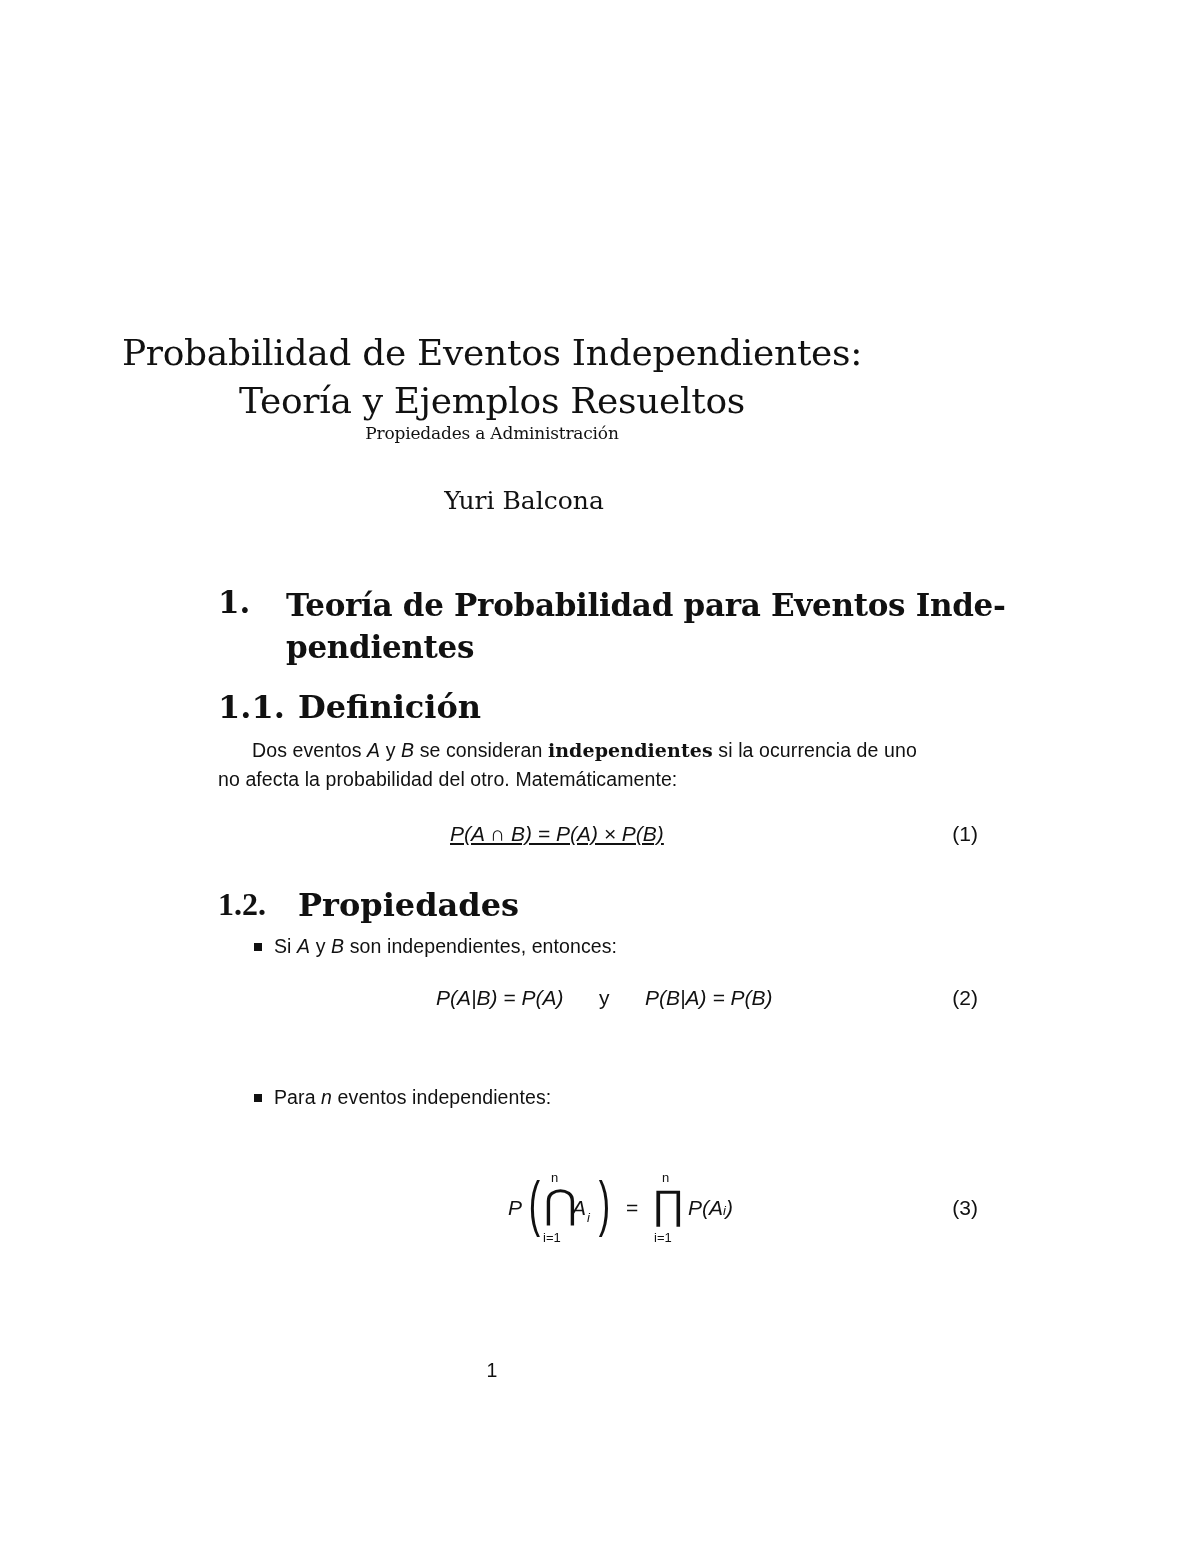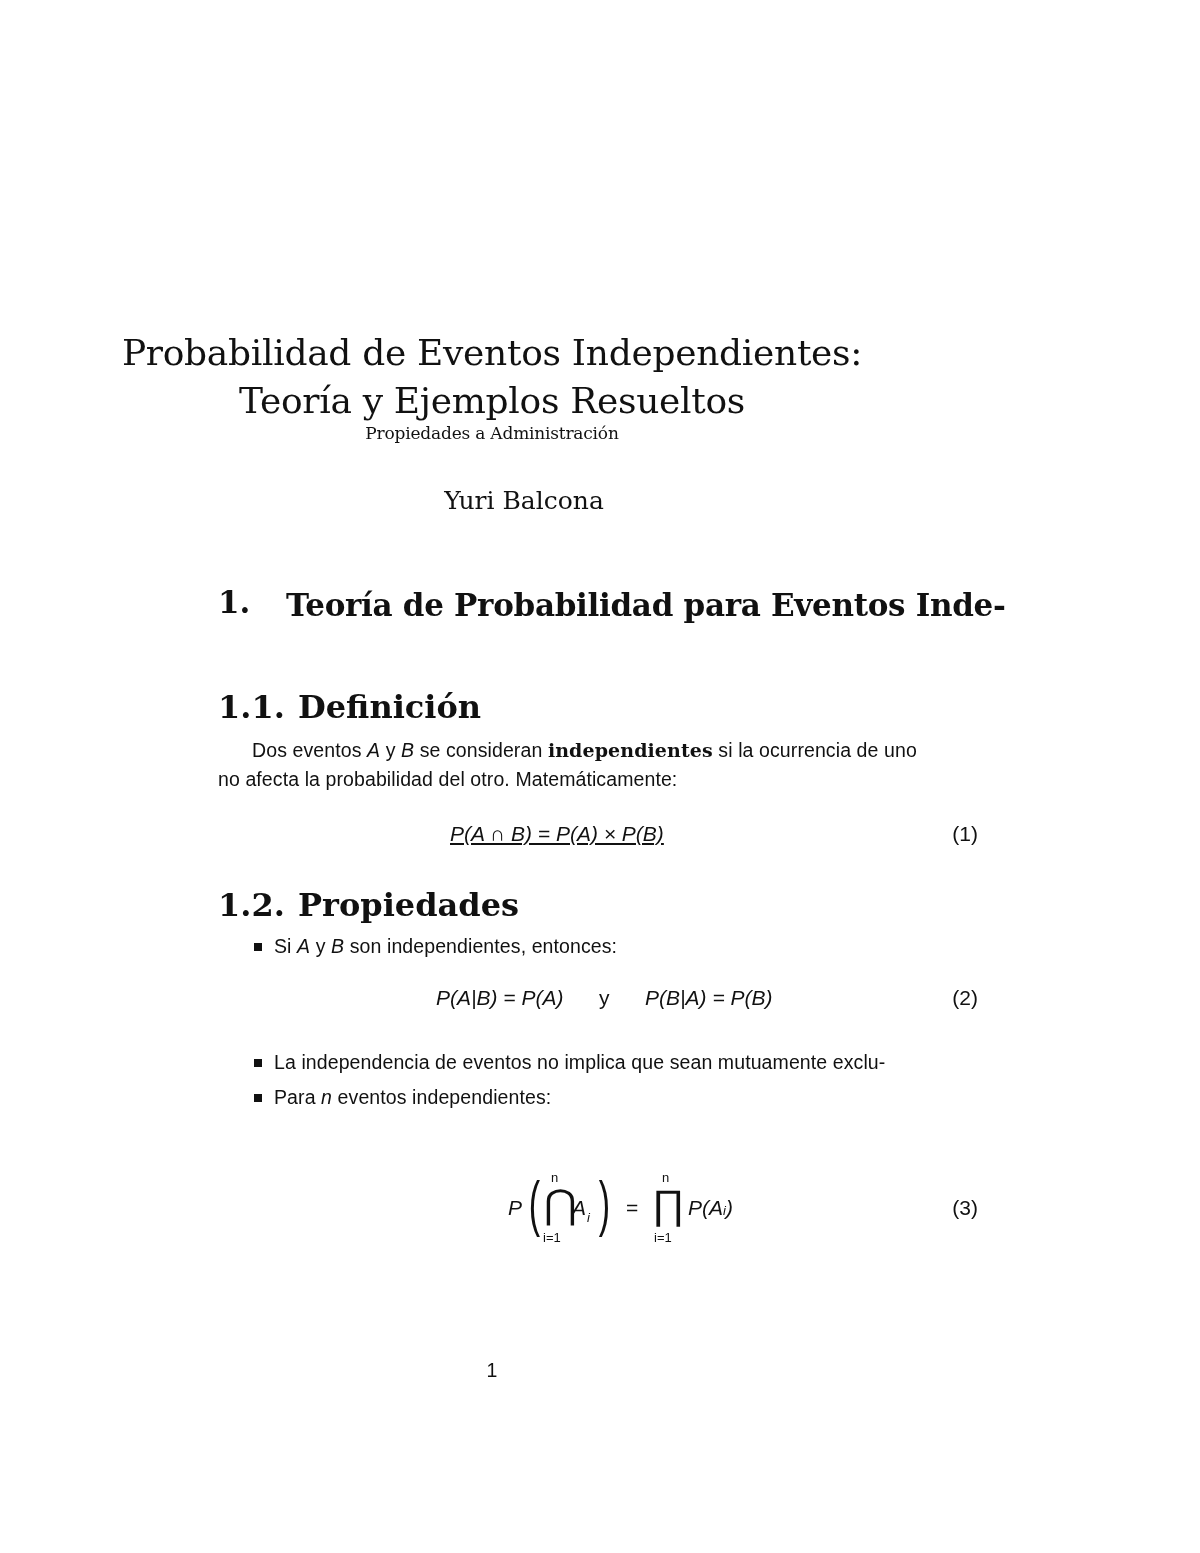--- a/index.html
+++ b/index.html
@@ -27,48 +27,48 @@
 <body>
 
 <div class="abs center title" style="top:330px;">Probabilidad de Eventos Independientes:</div>
 <div class="abs center title" style="top:378px;">Teoría y Ejemplos Resueltos</div>
 <div class="abs center subtitle">Propiedades a Administración</div>
 <div class="abs center author">Yuri Balcona</div>
 
 <div class="abs sec-num" style="left:218px; top:584px;">1.</div>
 <div class="abs sec-title" style="left:286px; top:584px;">
   <div>Teoría de Probabilidad para Eventos Inde-</div>
+  <div>pendientes</div>
 </div>
 
 <div class="abs subsec" style="left:218px; top:688px;">1.1.</div>
 <div class="abs subsec" style="left:298px; top:688px;">Definición</div>
 
 <div class="abs body" style="left:218px; top:736px; width:762px;">
   <div style="padding-left:34px; white-space:nowrap;"><span>Dos eventos </span><i>A</i><span> y </span><i>B</i><span> se consideran </span><b>independientes</b><span> si la ocurrencia de uno</span></div>
   <div>no afecta la probabilidad del otro. Matemáticamente:</div>
 </div>
 
 <div class="abs math" style="left:450px; top:822px;text-decoration:underline;"><i>P(A ∩ B) = P(A) × P(B)</i></div>
 <div class="abs eqnum" style="top:822px;">(1)</div>
 
-<div class="abs subsec" style="left:218px; top:886px;">1.2.</div>
+<div class="abs subsec" style="left:218px; top:886px;font-family:Liberation Serif, serif;">1.2.</div>
 <div class="abs subsec" style="left:298px; top:886px;">Propiedades</div>
 
 <div class="abs body" style="left:254px; top:932px;">
   <span class="bullet" style="margin-right:12px; vertical-align:2px;"></span><span>Si </span><i>A</i><span> y </span><i>B</i><span> son independientes, entonces:</span>
 </div>
 <div class="abs math" style="left:436px; top:986px; white-space:nowrap;">
   <i>P(A|B) = P(A)</i>
   <span style="display:inline-block; width:70px; text-align:center;">y</span>
   <i>P(B|A) = P(B)</i>
 </div>
 <div class="abs eqnum" style="top:986px;">(2)</div>
 
 <div class="abs body" style="left:254px; top:1048px; width:726px;">
-  <div style="white-space:nowrap;"><span class="bullet" style="margin-right:12px; vertical-align:2px;"></span><span>La independencia de eventos no implica que sean mutuamente exclu-</span></div>
 </div>
 
 <div class="abs body" style="left:254px; top:1083px;">
   <span class="bullet" style="margin-right:12px; vertical-align:2px;"></span><span>Para </span><i>n</i><span> eventos independientes:</span>
 </div>
 
 <div class="abs math" style="left:508px; top:1170px; height:80px; width:260px;">
   <i class="abs" style="left:0; top:26px;">P</i>
   <span class="abs paren" style="left:16px; top:2px;">(</span>
   <span class="abs limit" style="left:43px; top:0;">n</span>

